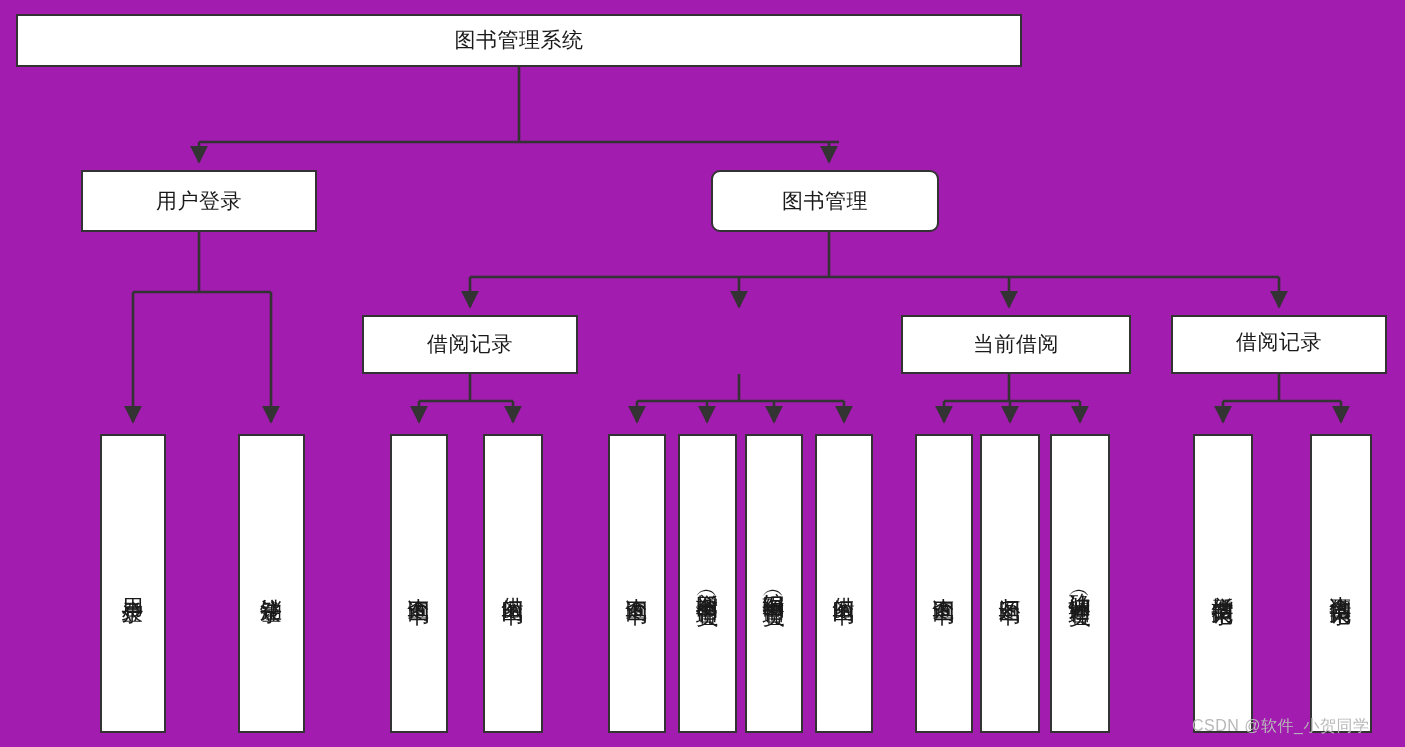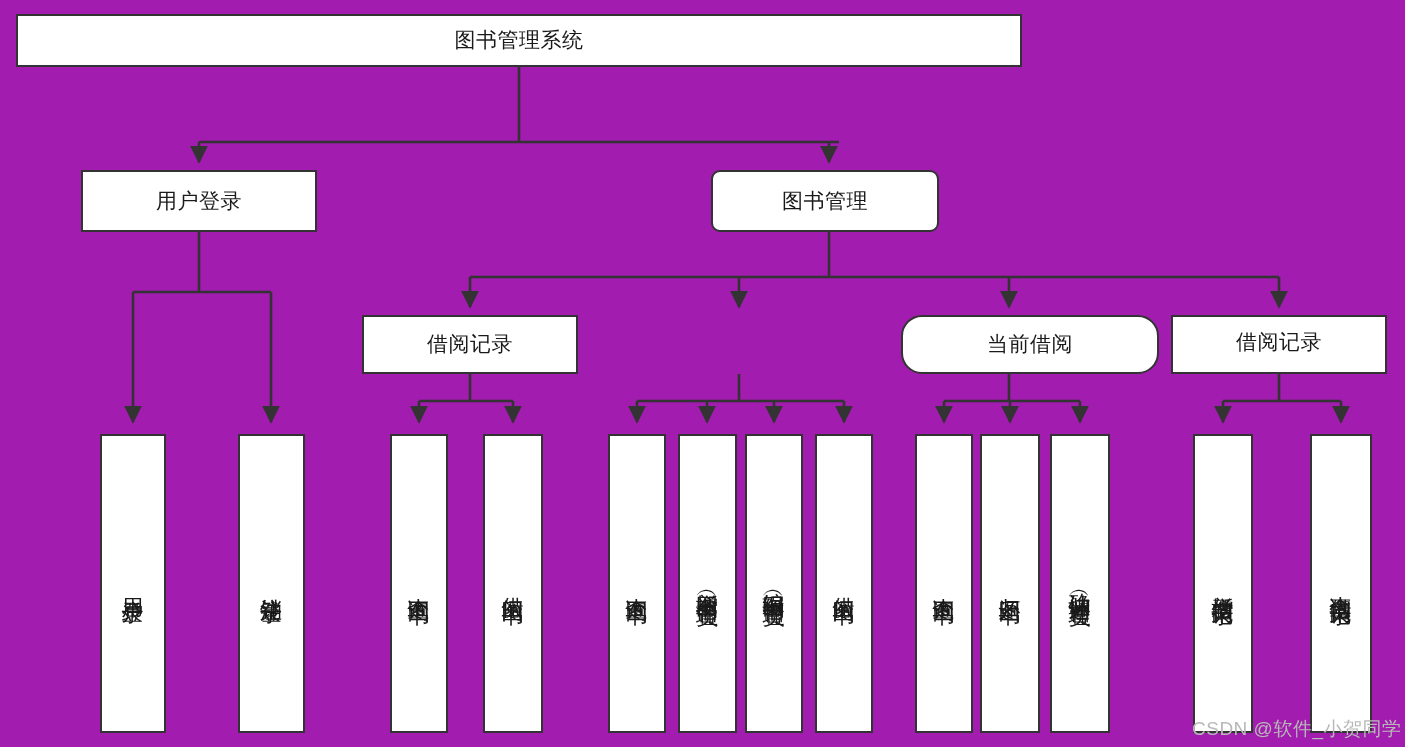--- a/index.html
+++ b/index.html
@@ -60,21 +60,21 @@
     writing-mode: vertical-rl;
     text-orientation: upright;
     font-size: 22px;
     line-height: 1.05;
     letter-spacing: 2px;
     white-space: nowrap;
   }
   .node.v { align-items: center; }
   .watermark {
     position: absolute;
-    font-size: 19px;
+    font-size: 16px;
     color: #b8b8b8;
     white-space: nowrap;
     letter-spacing: 0.5px;
   }
 </style>
 </head>
 <body>
 
 <div id="canvas">
 
@@ -135,21 +135,21 @@
   <div class="node h" style="left:81px; top:170px; width:236px; height:62px;">
     <span class="lbl">用户登录</span>
   </div>
   <div class="node h" style="left:711px; top:170px; width:228px; height:62px;border-radius:9px;">
     <span class="lbl">图书管理</span>
   </div>
 
   <div class="node h" style="left:362px; top:315px; width:216px; height:59px;">
     <span class="lbl">借阅记录</span>
   </div>
-  <div class="node h" style="left:901px; top:315px; width:258px; height:59px;border-radius:21px;">
+  <div class="node h" style="left:901px; top:315px; width:230px; height:59px;">
     <span class="lbl">当前借阅</span>
   </div>
   <div class="node h" style="left:1171px; top:315px; width:216px; height:59px;font-family:Liberation Mono, monospace;">
     <span class="lbl">借阅记录</span>
   </div>
 
   <div class="node v" style="left:100px; top:434px; width:66px; height:299px;">
     <span class="lbl">用户登录</span>
   </div>
   <div class="node v" style="left:238px; top:434px; width:67px; height:299px;">

